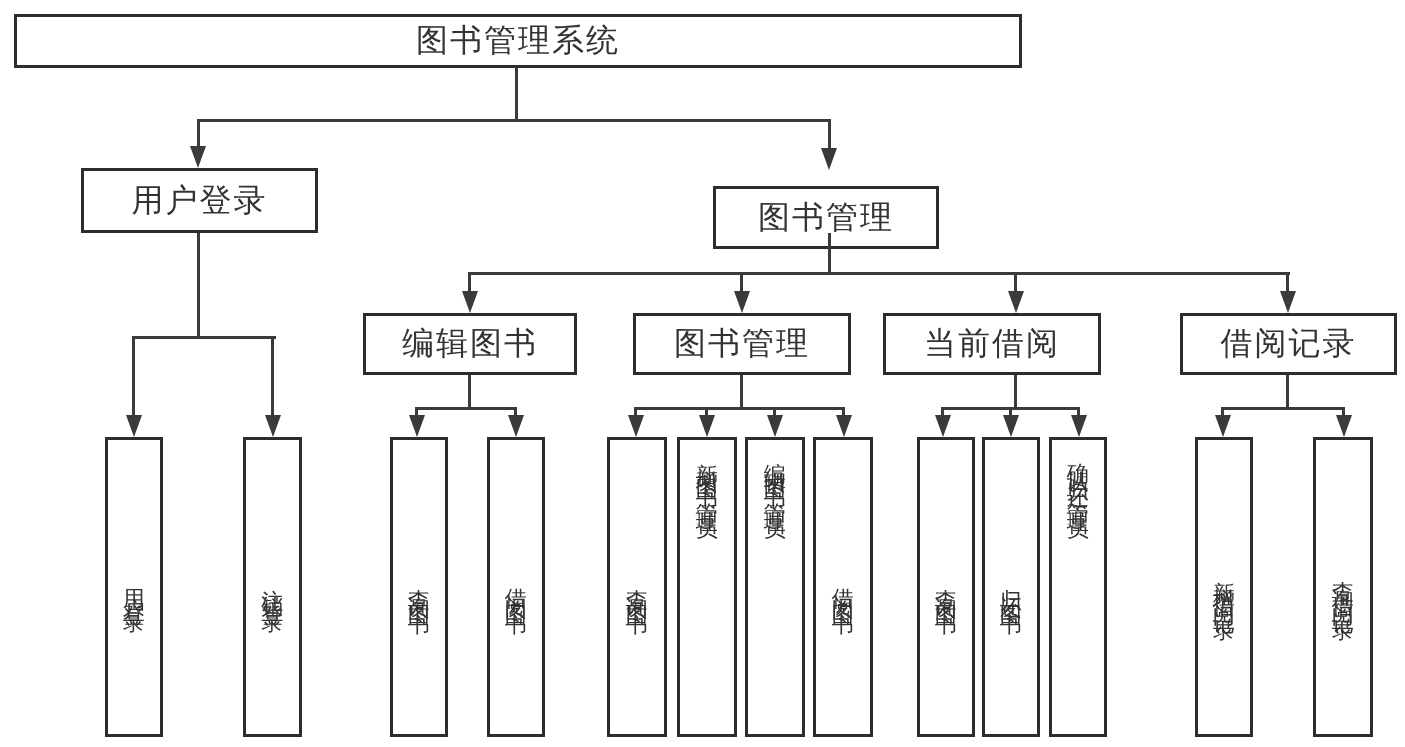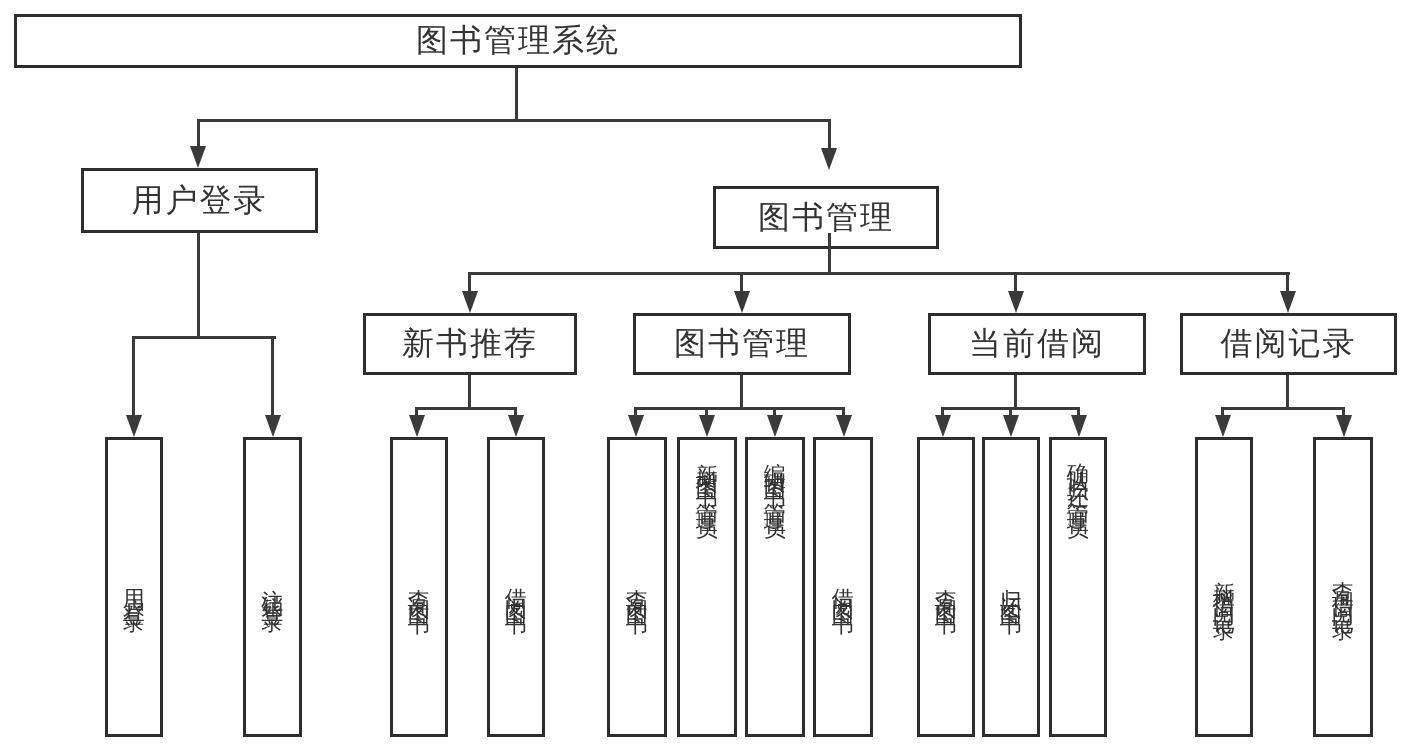--- a/index.html
+++ b/index.html
@@ -74,26 +74,26 @@
   <div class="line" style="left:468px;top:272px;width:3px;height:21px;"></div>
   <div class="ah" style="left:462px;top:291px;"></div>
   <div class="line" style="left:740px;top:272px;width:3px;height:21px;"></div>
   <div class="ah" style="left:734px;top:291px;"></div>
   <div class="line" style="left:1014px;top:272px;width:3px;height:21px;"></div>
   <div class="ah" style="left:1008px;top:291px;"></div>
   <div class="line" style="left:1286px;top:272px;width:3px;height:21px;"></div>
   <div class="ah" style="left:1280px;top:291px;"></div>
 
   <div class="box hbox" style="left:363px;top:313px;width:214px;height:62px;">
-    <span>新书推荐</span>
+    <span>编辑图书</span>
   </div>
   <div class="box hbox" style="left:633px;top:313px;width:218px;height:62px;">
     <span>图书管理</span>
   </div>
-  <div class="box hbox" style="left:928px;top:313px;width:218px;height:62px;">
+  <div class="box hbox" style="left:883px;top:313px;width:218px;height:62px;">
     <span>当前借阅</span>
   </div>
   <div class="box hbox" style="left:1180px;top:313px;width:217px;height:62px;">
     <span>借阅记录</span>
   </div>
 
   <div class="line" style="left:468px;top:375px;width:3px;height:32px;"></div>
   <div class="line" style="left:415px;top:407px;width:102px;height:3px;"></div>
   <div class="line" style="left:415px;top:407px;width:3px;height:10px;"></div>
   <div class="ah" style="left:409px;top:415px;"></div>

